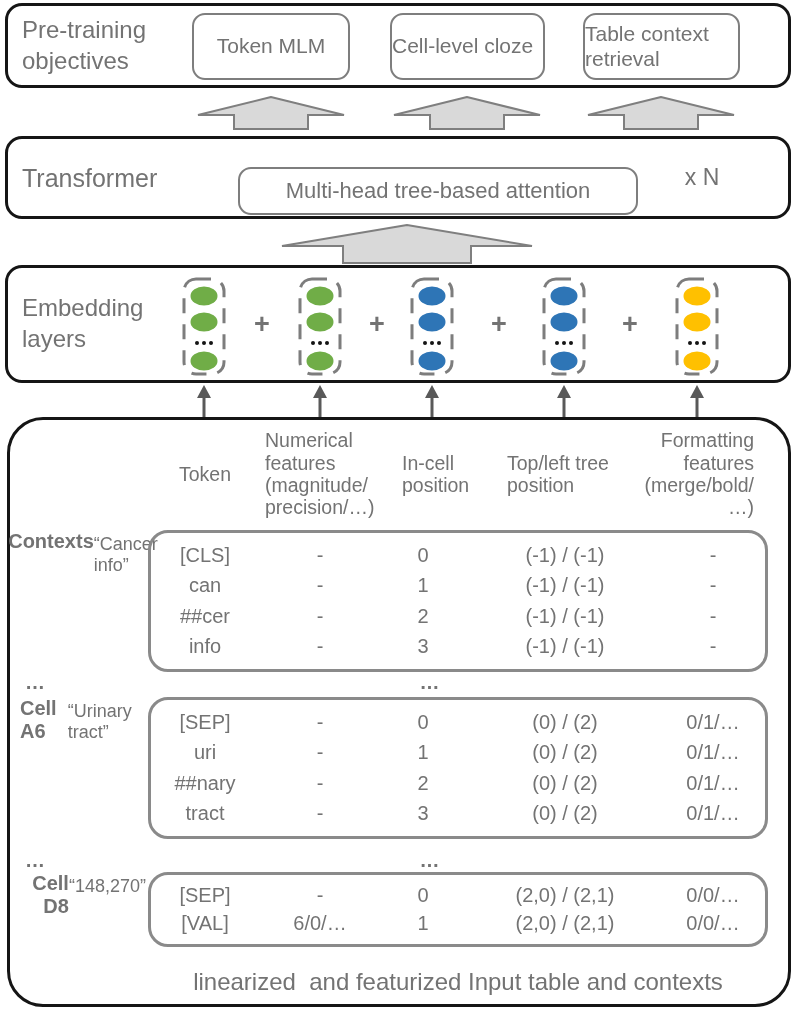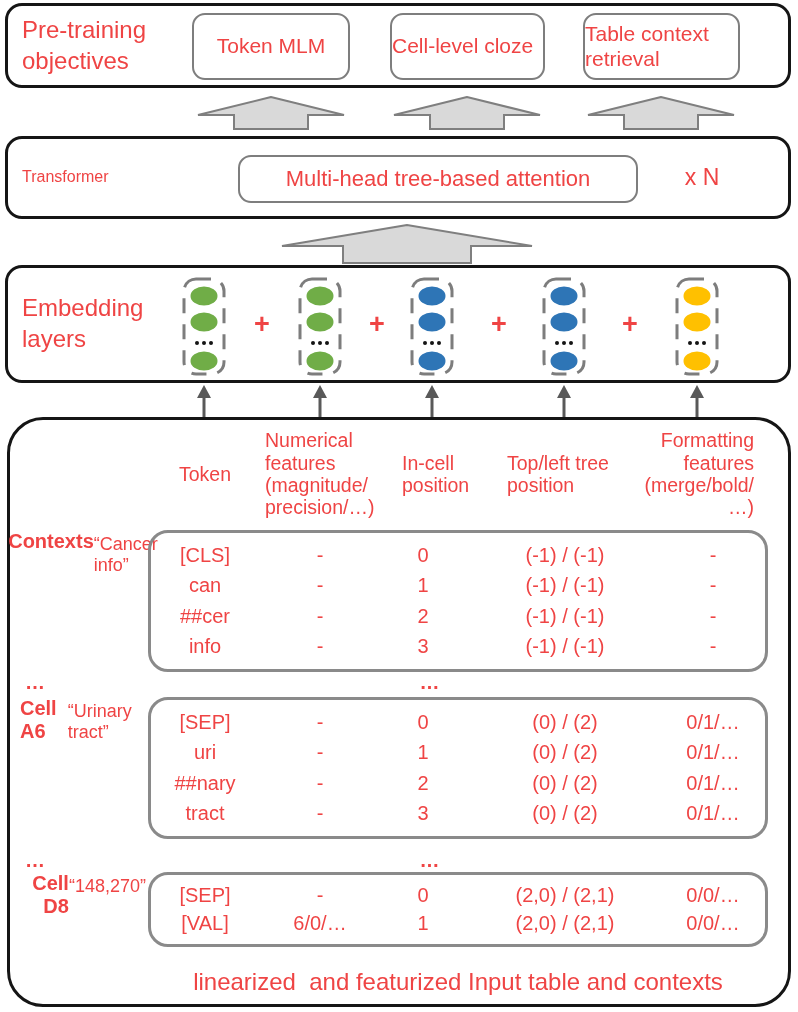--- a/index.html
+++ b/index.html
@@ -1,19 +1,19 @@
 <!DOCTYPE html>
 <html><head>
 <meta charset="utf-8">
 <style>
   html,body { margin:0; padding:0; background:#ffffff; }
   #fig {
     position:relative; width:798px; height:1012px;
     font-family:"Liberation Sans","DejaVu Sans",sans-serif;
-    color:#ef4444; background:#ffffff; overflow:hidden;
+    color:#737373; background:#ffffff; overflow:hidden;
   }
   .outer {
     position:absolute; box-sizing:border-box; background:#fff;
     border:3.5px solid #151515; border-radius:17px;
   }
   .sec-label { position:absolute; left:14px; top:0; bottom:0; display:flex; align-items:center;
                font-size:24px; line-height:1.28; }
   .gray-box { position:absolute; box-sizing:border-box; border:2.5px solid #7e7e7e;
               border-radius:13px; display:flex; align-items:center; font-size:21px; line-height:1.15; }
   .gray-box.center { justify-content:center; text-align:center; }
@@ -71,22 +71,22 @@
     <polygon points="75,1 2,19 38,19 38,33 112,33 112,19 148,19" fill="#d9d9d9" stroke="#7f7f7f" stroke-width="2"></polygon>
   </svg>
   <svg class="arrow" style="left:392px; top:96px;" width="150" height="34" viewBox="0 0 150 34">
     <polygon points="75,1 2,19 38,19 38,33 112,33 112,19 148,19" fill="#d9d9d9" stroke="#7f7f7f" stroke-width="2"></polygon>
   </svg>
   <svg class="arrow" style="left:586px; top:96px;" width="150" height="34" viewBox="0 0 150 34">
     <polygon points="75,1 2,19 38,19 38,33 112,33 112,19 148,19" fill="#d9d9d9" stroke="#7f7f7f" stroke-width="2"></polygon>
   </svg>
 
   <section class="outer" id="transformer-box" style="left:5px; top:136px; width:786px; height:83px;">
-    <div class="sec-label" style="font-size:16px;">Transformer</div>
-    <div class="gray-box center" style="left:230px; top:16px; width:400px; height:48px; font-size:22px;">
+    <div class="sec-label" style="font-size:25px;">Transformer</div>
+    <div class="gray-box center" style="left:230px; top:28px; width:400px; height:48px; font-size:22px;">
       <span>Multi-head tree-based attention</span>
     </div>
     <div style="position:absolute; left:664px; top:0; bottom:0; width:60px; display:flex;
                 align-items:center; justify-content:center; font-size:23px;">x N</div>
   </section>
 
   <svg class="arrow" style="left:279px; top:224px;" width="256" height="40" viewBox="0 0 256 40">
     <polygon points="128,1 3,22 64,22 64,39 192,39 192,22 253,22" fill="#d9d9d9" stroke="#7f7f7f" stroke-width="2"></polygon>
   </svg>
 

